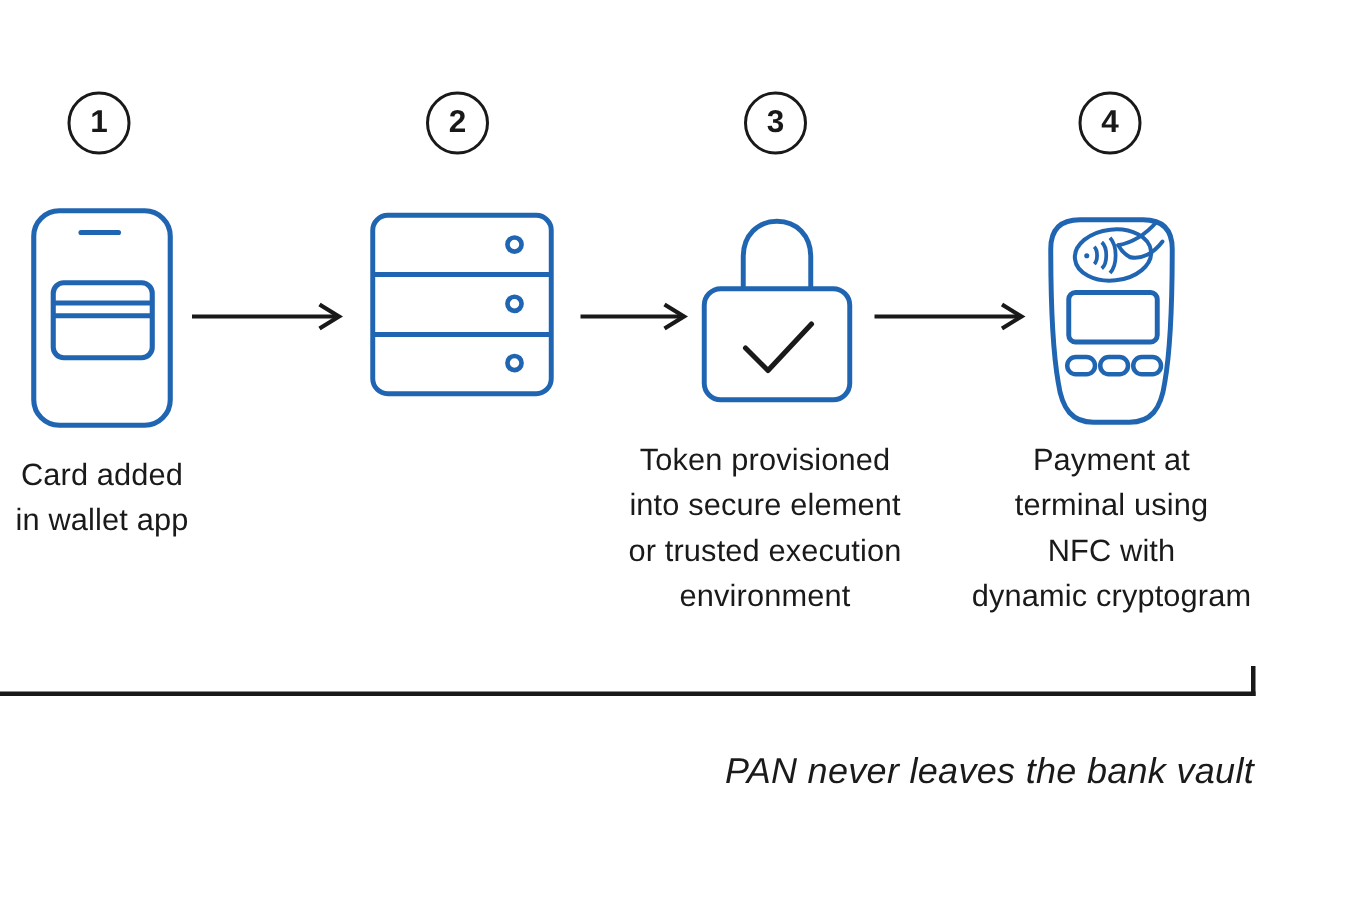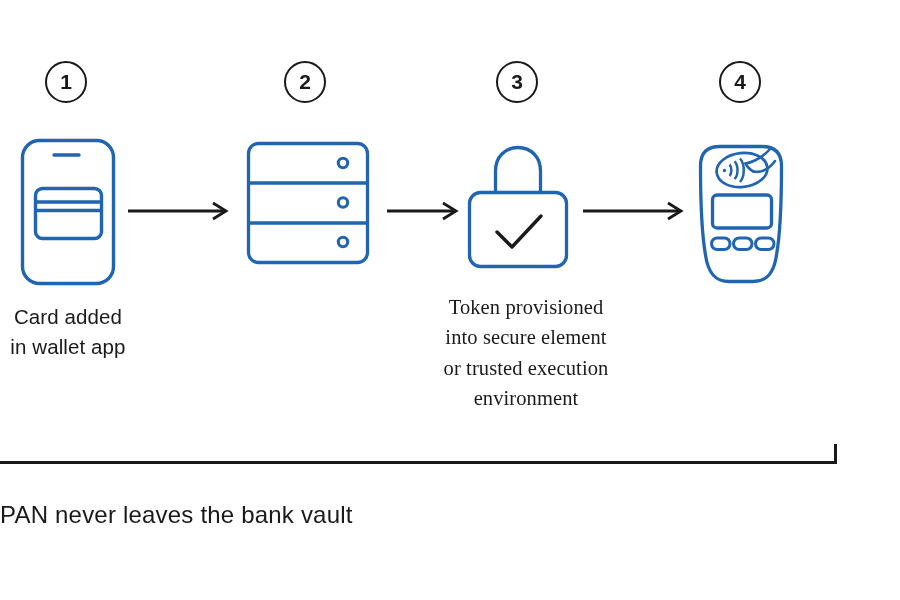--- a/index.html
+++ b/index.html
@@ -42,24 +42,25 @@
     left: 0; top: 444px;
     width: 834px; height: 17px;
     border-bottom: 3.5px solid #191919;
     border-right: 3.5px solid #191919;
   }
 
   .diagram-caption {
     position: absolute;
     left: 0; top: 501px;
     width: 836px;
-    text-align: left;
+    text-align: right;
     font-size: 24px;
     color: #1a1a1a;
     letter-spacing: 0.2px;
+    font-style: italic;
   }
 </style>
 </head>
 <body>
 
 <div class="stage">
 
   <div class="step-badge" style="left:45px; top:61px;">
     <span>1</span>
   </div>
@@ -106,21 +107,21 @@
   <div class="step-badge" style="left:496px; top:61px;">
     <span>3</span>
   </div>
   <div class="icon-wrap" style="left:467px; top:143px;">
     <svg width="102" height="126" viewBox="0 0 102 126" fill="none">
       <path d="M28.5,52 L28.5,28 C28.5,14 38,4.5 51,4.5 C64,4.5 73.5,14 73.5,28 L73.5,52" stroke="#2065b1" stroke-width="3.3"></path>
       <rect x="2.5" y="49.5" width="97" height="74" rx="11" stroke="#2065b1" stroke-width="3.3" fill="#ffffff"></rect>
       <path d="M30,89 L45,104 L74,73" stroke="#1a1a1a" stroke-width="3.4" stroke-linecap="round" stroke-linejoin="round"></path>
     </svg>
   </div>
-  <div class="step-label" style="left:416px; top:292px; width:220px;font-family:Liberation Serif, serif;">Token provisioned
+  <div class="step-label" style="left:400px; top:292px; width:220px;">Token provisioned
 into secure element
 or trusted execution
 environment</div>
 
   <div class="flow-arrow" style="left:582px; top:200px;">
     <svg width="104" height="22" viewBox="0 0 104 22" fill="none" stroke="#191919" stroke-width="2.8">
       <line x1="1" y1="11" x2="97" y2="11"></line>
       <polyline points="86,3 99,11 86,19" stroke-linejoin="miter"></polyline>
     </svg>
   </div>
@@ -140,17 +141,21 @@
         <path d="M76,5 C69,13 61,18.5 50.5,20.5" stroke-width="2.6" stroke-linecap="round"></path>
         <path d="M50.5,20.5 C53,25 55.5,27 58.5,28.5" stroke-width="2.6" stroke-linecap="round"></path>
         <path d="M58.5,28.5 C66,30 74,26 80,18" stroke-width="2.6" stroke-linecap="round"></path>
       </g>
       <rect x="17.5" y="52" width="59" height="33" rx="4.5"></rect>
       <rect x="16.5" y="95" width="18.5" height="11.5" rx="5.7" stroke-width="3"></rect>
       <rect x="38.5" y="95" width="18.5" height="11.5" rx="5.7" stroke-width="3"></rect>
       <rect x="60.5" y="95" width="18.5" height="11.5" rx="5.7" stroke-width="3"></rect>
     </svg>
   </div>
+  <div class="step-label" style="left:631px; top:292px; width:220px;">Payment at
+terminal using
+NFC with
+dynamic cryptogram</div>
 
   <div class="scope-bracket"></div>
   <div class="diagram-caption">PAN never leaves the bank vault</div>
 
 </div>
 
 </body></html>

